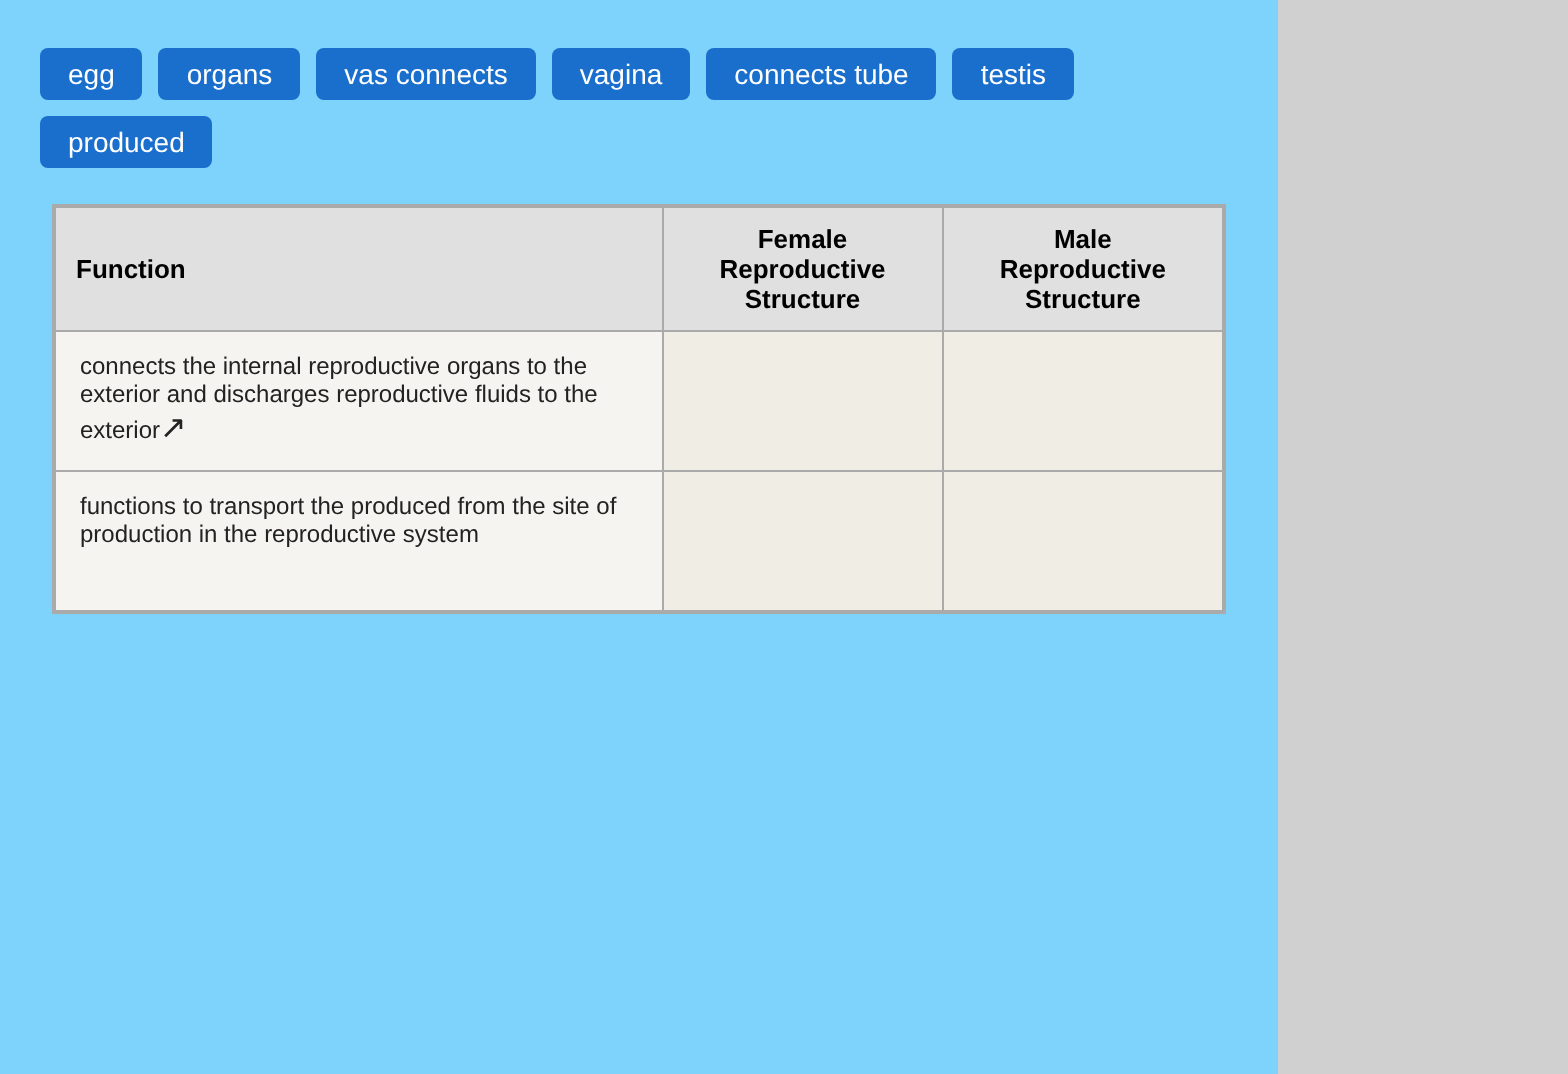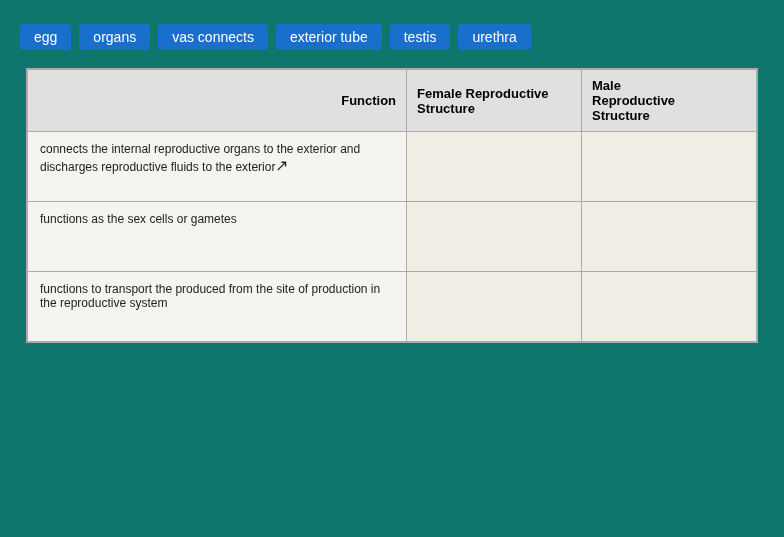--- a/index.html
+++ b/index.html
@@ -4,22 +4,22 @@
   <style>
     * { box-sizing: border-box; margin: 0; padding: 0; }
     body {
       font-family: Arial, sans-serif;
       background: #d0d0d0;
       width: 784px;
       min-height: 537px;
       overflow: hidden;
     }
     .page-container {
-      background: #0f766e;
-      width: 784px;
+      background: #7dd3fc;
+      width: 639px;
       min-height: 537px;
       padding: 10px 16px 20px 16px;
     }
     .instruction-text {
       font-size: 13px;
       color: #222;
       margin-bottom: 14px;
       line-height: 1.4;
     }
     .drag-items {
@@ -49,25 +49,25 @@
       width: 100%;
       border-collapse: collapse;
       table-layout: fixed;
     }
     thead th {
       background: #e0e0e0;
       border: 1px solid #aaa;
       padding: 8px 10px;
       font-size: 13px;
       font-weight: bold;
-      text-align: left;
+      text-align: center;
       vertical-align: middle;
     }
     thead th:first-child {
-      text-align: right;
+      text-align: left;
       width: 52%;
     }
     thead th:nth-child(2) {
       width: 24%;
     }
     thead th:nth-child(3) {
       width: 24%;
     }
     tbody td {
       border: 1px solid #aaa;
@@ -92,46 +92,42 @@
 <body>
 
 <div class="page-container">
   <p class="instruction-text"></p>
 
   <div class="drag-items">
 
   <button class="drag-item">egg</button>
       <button class="drag-item">organs</button>
       <button class="drag-item">vas connects</button>
-      <button class="drag-item">exterior tube</button>
+      <button class="drag-item">vagina</button>
+      <button class="drag-item">connects tube</button>
       <button class="drag-item">testis</button>
-      <button class="drag-item">urethra</button>
+      <button class="drag-item">produced</button>
     </div>
 
   <div class="table-wrapper">
     <table>
       <thead>
         <tr>
           <th>Function</th>
           <th>Female Reproductive<br>Structure</th>
           <th>Male<br>Reproductive<br>Structure</th>
         </tr>
       </thead>
       <tbody>
       <tr>
             <td>connects the internal reproductive organs to the exterior and discharges reproductive fluids to the exterior<span class="cursor-icon"> ↖</span></td>
             <td class="drop-zone"></td>
             <td class="drop-zone"></td>
           </tr>
           <tr>
-            <td>functions as the sex cells or gametes</td>
-            <td class="drop-zone"></td>
-            <td class="drop-zone"></td>
-          </tr>
-          <tr>
             <td>functions to transport the produced from the site of production in the reproductive system</td>
             <td class="drop-zone"></td>
             <td class="drop-zone"></td>
           </tr>
         </tbody>
     </table>
   </div>
 </div>
 
 </body></html>

